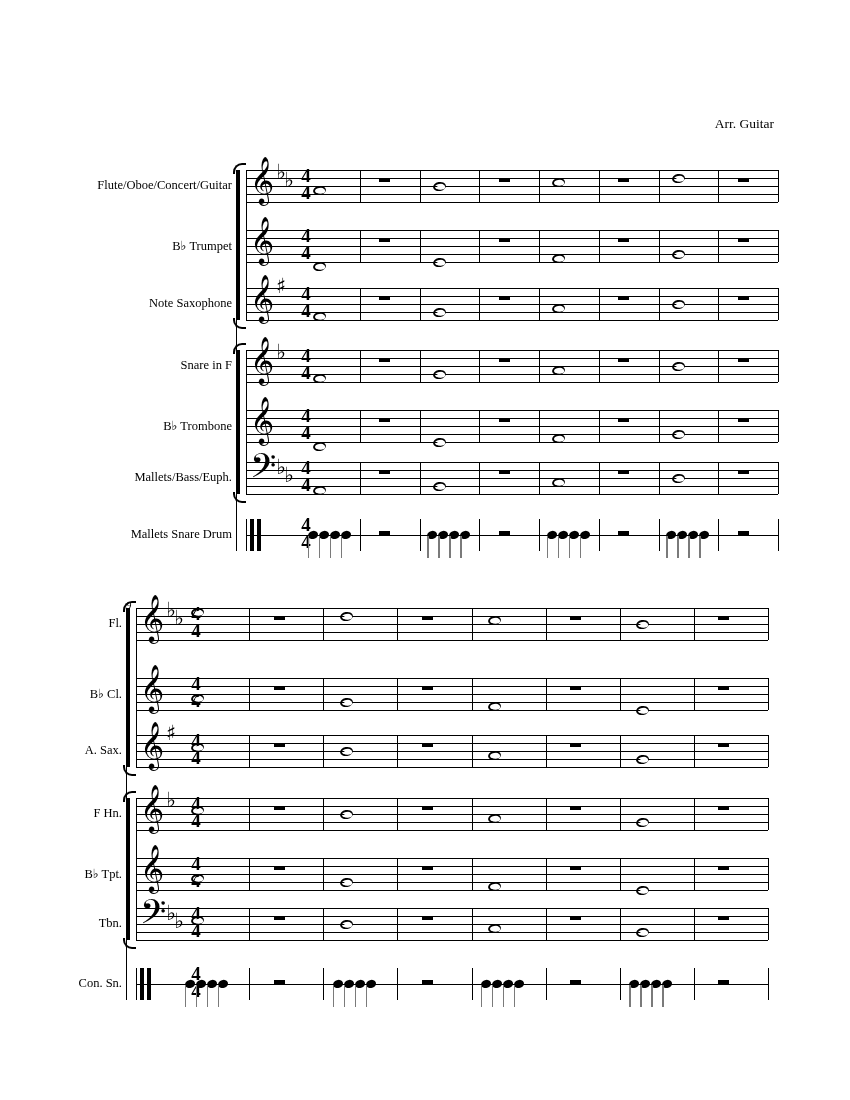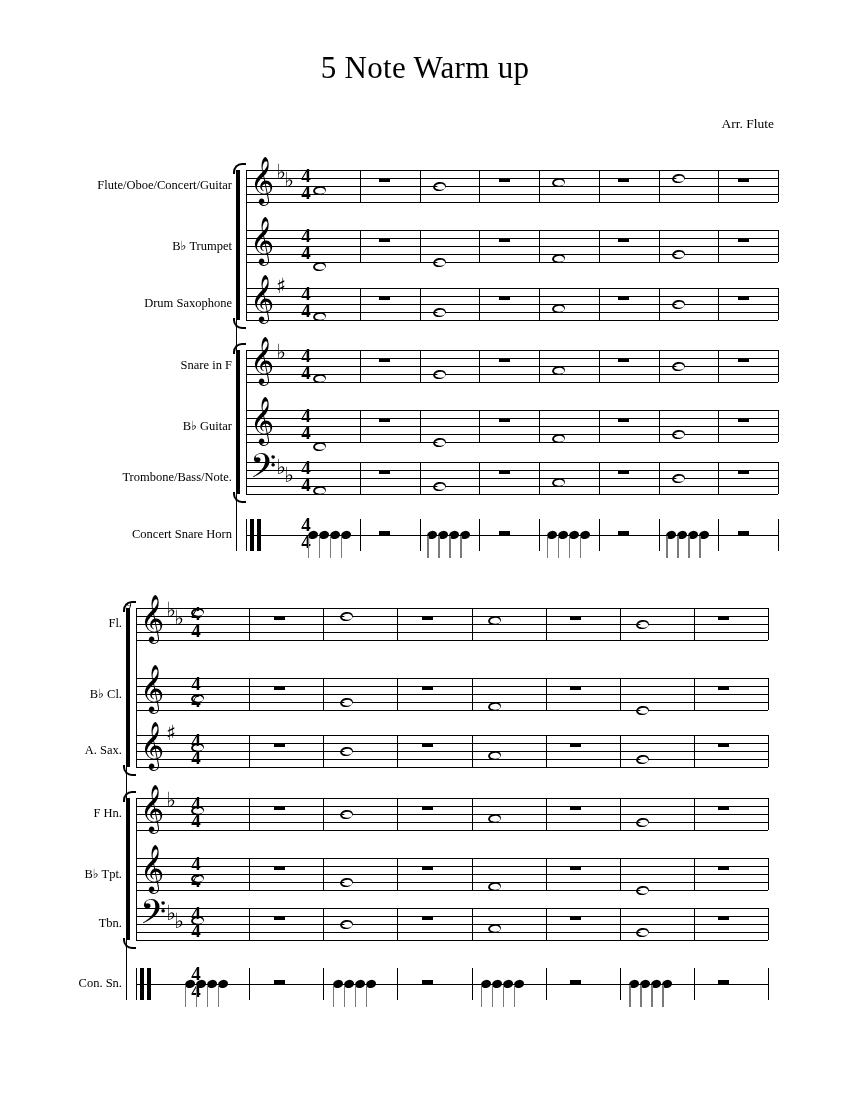--- a/index.html
+++ b/index.html
@@ -48,22 +48,21 @@
   .qnote{position:absolute;}
   .qnote .head{position:absolute;left:0;top:0;width:10px;height:7.5px;background:#000;
         border-radius:50%/50%;transform:rotate(-18deg);}
   .qnote .stem{position:absolute;left:0px;top:5px;width:1.3px;height:22px;background:#7a7a7a;}
 </style>
 </head>
 <body>
 
 <div class="page">
 
-  <div class="title">5 Note Warm up</div>
-  <div class="arranger">Arr. Flute</div>
+  <div class="arranger">Arr. Guitar</div>
 
   <div id="engraving">
       <div class="staff" style="left: 246px; top: 170px; width: 532px; height: 32px;">
         <div class="ln l0"></div>
         <div class="ln l1"></div>
         <div class="ln l2"></div>
         <div class="ln l3"></div>
         <div class="ln l4"></div>
       </div>
       <div class="instlabel" style="right: 618px; top: 178px;">Flute/Oboe/Concert/Guitar</div>
@@ -117,21 +116,21 @@
       <div class="wrest" style="left: 737.967px; top: 237.5px;"></div>
       <div class="barline" style="left: 778px; top: 230px; height: 32px;"></div>
       <div class="barline" style="left: 246px; top: 230px; height: 32px;"></div>
       <div class="staff" style="left: 246px; top: 288px; width: 532px; height: 32px;">
         <div class="ln l0"></div>
         <div class="ln l1"></div>
         <div class="ln l2"></div>
         <div class="ln l3"></div>
         <div class="ln l4"></div>
       </div>
-      <div class="instlabel" style="right: 618px; top: 296px;">Drum Saxophone</div>
+      <div class="instlabel" style="right: 618px; top: 296px;">Note Saxophone</div>
       <div class="glyph clef-treble" style="left: 250px; top: 278px;">𝄞</div>
       <div class="glyph acc" style="left: 276px; top: 275.8px;">♯</div>
       <div class="timesig" style="left: 298px; top: 286px;">4</div>
       <div class="timesig" style="left: 298px; top: 303px;">4</div>
       <div class="wnote" style="left: 313.145px; top: 311.5px;"></div>
       <div class="barline" style="left: 359.75px; top: 288px; height: 32px;"></div>
       <div class="wrest" style="left: 379.467px; top: 295.5px;"></div>
       <div class="barline" style="left: 419.5px; top: 288px; height: 32px;"></div>
       <div class="wnote" style="left: 432.645px; top: 307.5px;"></div>
       <div class="barline" style="left: 479.25px; top: 288px; height: 32px;"></div>
@@ -175,21 +174,21 @@
       <div class="wrest" style="left: 737.967px; top: 357.5px;"></div>
       <div class="barline" style="left: 778px; top: 350px; height: 32px;"></div>
       <div class="barline" style="left: 246px; top: 350px; height: 32px;"></div>
       <div class="staff" style="left: 246px; top: 410px; width: 532px; height: 32px;">
         <div class="ln l0"></div>
         <div class="ln l1"></div>
         <div class="ln l2"></div>
         <div class="ln l3"></div>
         <div class="ln l4"></div>
       </div>
-      <div class="instlabel" style="right: 618px; top: 418px;">B♭ Guitar</div>
+      <div class="instlabel" style="right: 618px; top: 418px;">B♭ Trombone</div>
       <div class="glyph clef-treble" style="left: 250px; top: 400px;">𝄞</div>
       <div class="timesig" style="left: 298px; top: 408px;">4</div>
       <div class="timesig" style="left: 298px; top: 425px;">4</div>
       <div class="wnote" style="left: 313.145px; top: 441.5px;"></div>
       <div class="barline" style="left: 359.75px; top: 410px; height: 32px;"></div>
       <div class="wrest" style="left: 379.467px; top: 417.5px;"></div>
       <div class="barline" style="left: 419.5px; top: 410px; height: 32px;"></div>
       <div class="wnote" style="left: 432.645px; top: 437.5px;"></div>
       <div class="barline" style="left: 479.25px; top: 410px; height: 32px;"></div>
       <div class="wrest" style="left: 498.967px; top: 417.5px;"></div>
@@ -203,21 +202,21 @@
       <div class="wrest" style="left: 737.967px; top: 417.5px;"></div>
       <div class="barline" style="left: 778px; top: 410px; height: 32px;"></div>
       <div class="barline" style="left: 246px; top: 410px; height: 32px;"></div>
       <div class="staff" style="left: 246px; top: 462px; width: 532px; height: 32px;">
         <div class="ln l0"></div>
         <div class="ln l1"></div>
         <div class="ln l2"></div>
         <div class="ln l3"></div>
         <div class="ln l4"></div>
       </div>
-      <div class="instlabel" style="right: 618px; top: 470px;">Trombone/Bass/Note.</div>
+      <div class="instlabel" style="right: 618px; top: 470px;">Mallets/Bass/Euph.</div>
       <div class="glyph clef-bass" style="left: 250px; top: 450px;">𝄢</div>
       <div class="glyph acc" style="left: 276px; top: 457px;">♭</div>
       <div class="glyph acc" style="left: 284px; top: 465px;">♭</div>
       <div class="timesig" style="left: 298px; top: 460px;">4</div>
       <div class="timesig" style="left: 298px; top: 477px;">4</div>
       <div class="wnote" style="left: 313.145px; top: 485.5px;"></div>
       <div class="barline" style="left: 359.75px; top: 462px; height: 32px;"></div>
       <div class="wrest" style="left: 379.467px; top: 469.5px;"></div>
       <div class="barline" style="left: 419.5px; top: 462px; height: 32px;"></div>
       <div class="wnote" style="left: 432.645px; top: 481.5px;"></div>
@@ -229,21 +228,21 @@
       <div class="wrest" style="left: 618.467px; top: 469.5px;"></div>
       <div class="barline" style="left: 658.5px; top: 462px; height: 32px;"></div>
       <div class="wnote" style="left: 671.645px; top: 473.5px;"></div>
       <div class="barline" style="left: 718.25px; top: 462px; height: 32px;"></div>
       <div class="wrest" style="left: 737.967px; top: 469.5px;"></div>
       <div class="barline" style="left: 778px; top: 462px; height: 32px;"></div>
       <div class="barline" style="left: 246px; top: 462px; height: 32px;"></div>
       <div class="staff" style="left: 246px; top: 519px; width: 532px; height: 32px;">
         <div class="ln" style="top: 16px;"></div>
       </div>
-      <div class="instlabel" style="right: 618px; top: 527px;">Concert Snare Horn</div>
+      <div class="instlabel" style="right: 618px; top: 527px;">Mallets Snare Drum</div>
       <div class="percclef" style="left: 250px; top: 519px;">
         <div style="position: absolute; left: 0px; top: 0px; width: 4px; height: 32px; background: rgb(0, 0, 0);"></div>
         <div style="position: absolute; left: 7px; top: 0px; width: 4px; height: 32px; background: rgb(0, 0, 0);"></div>
       </div>
       <div class="timesig" style="left: 298px; top: 517px;">4</div>
       <div class="timesig" style="left: 298px; top: 534px;">4</div>
       <div class="qnote" style="left: 307.767px; top: 531px;">
         <div class="head"></div>
         <div class="stem"></div>
       </div>

